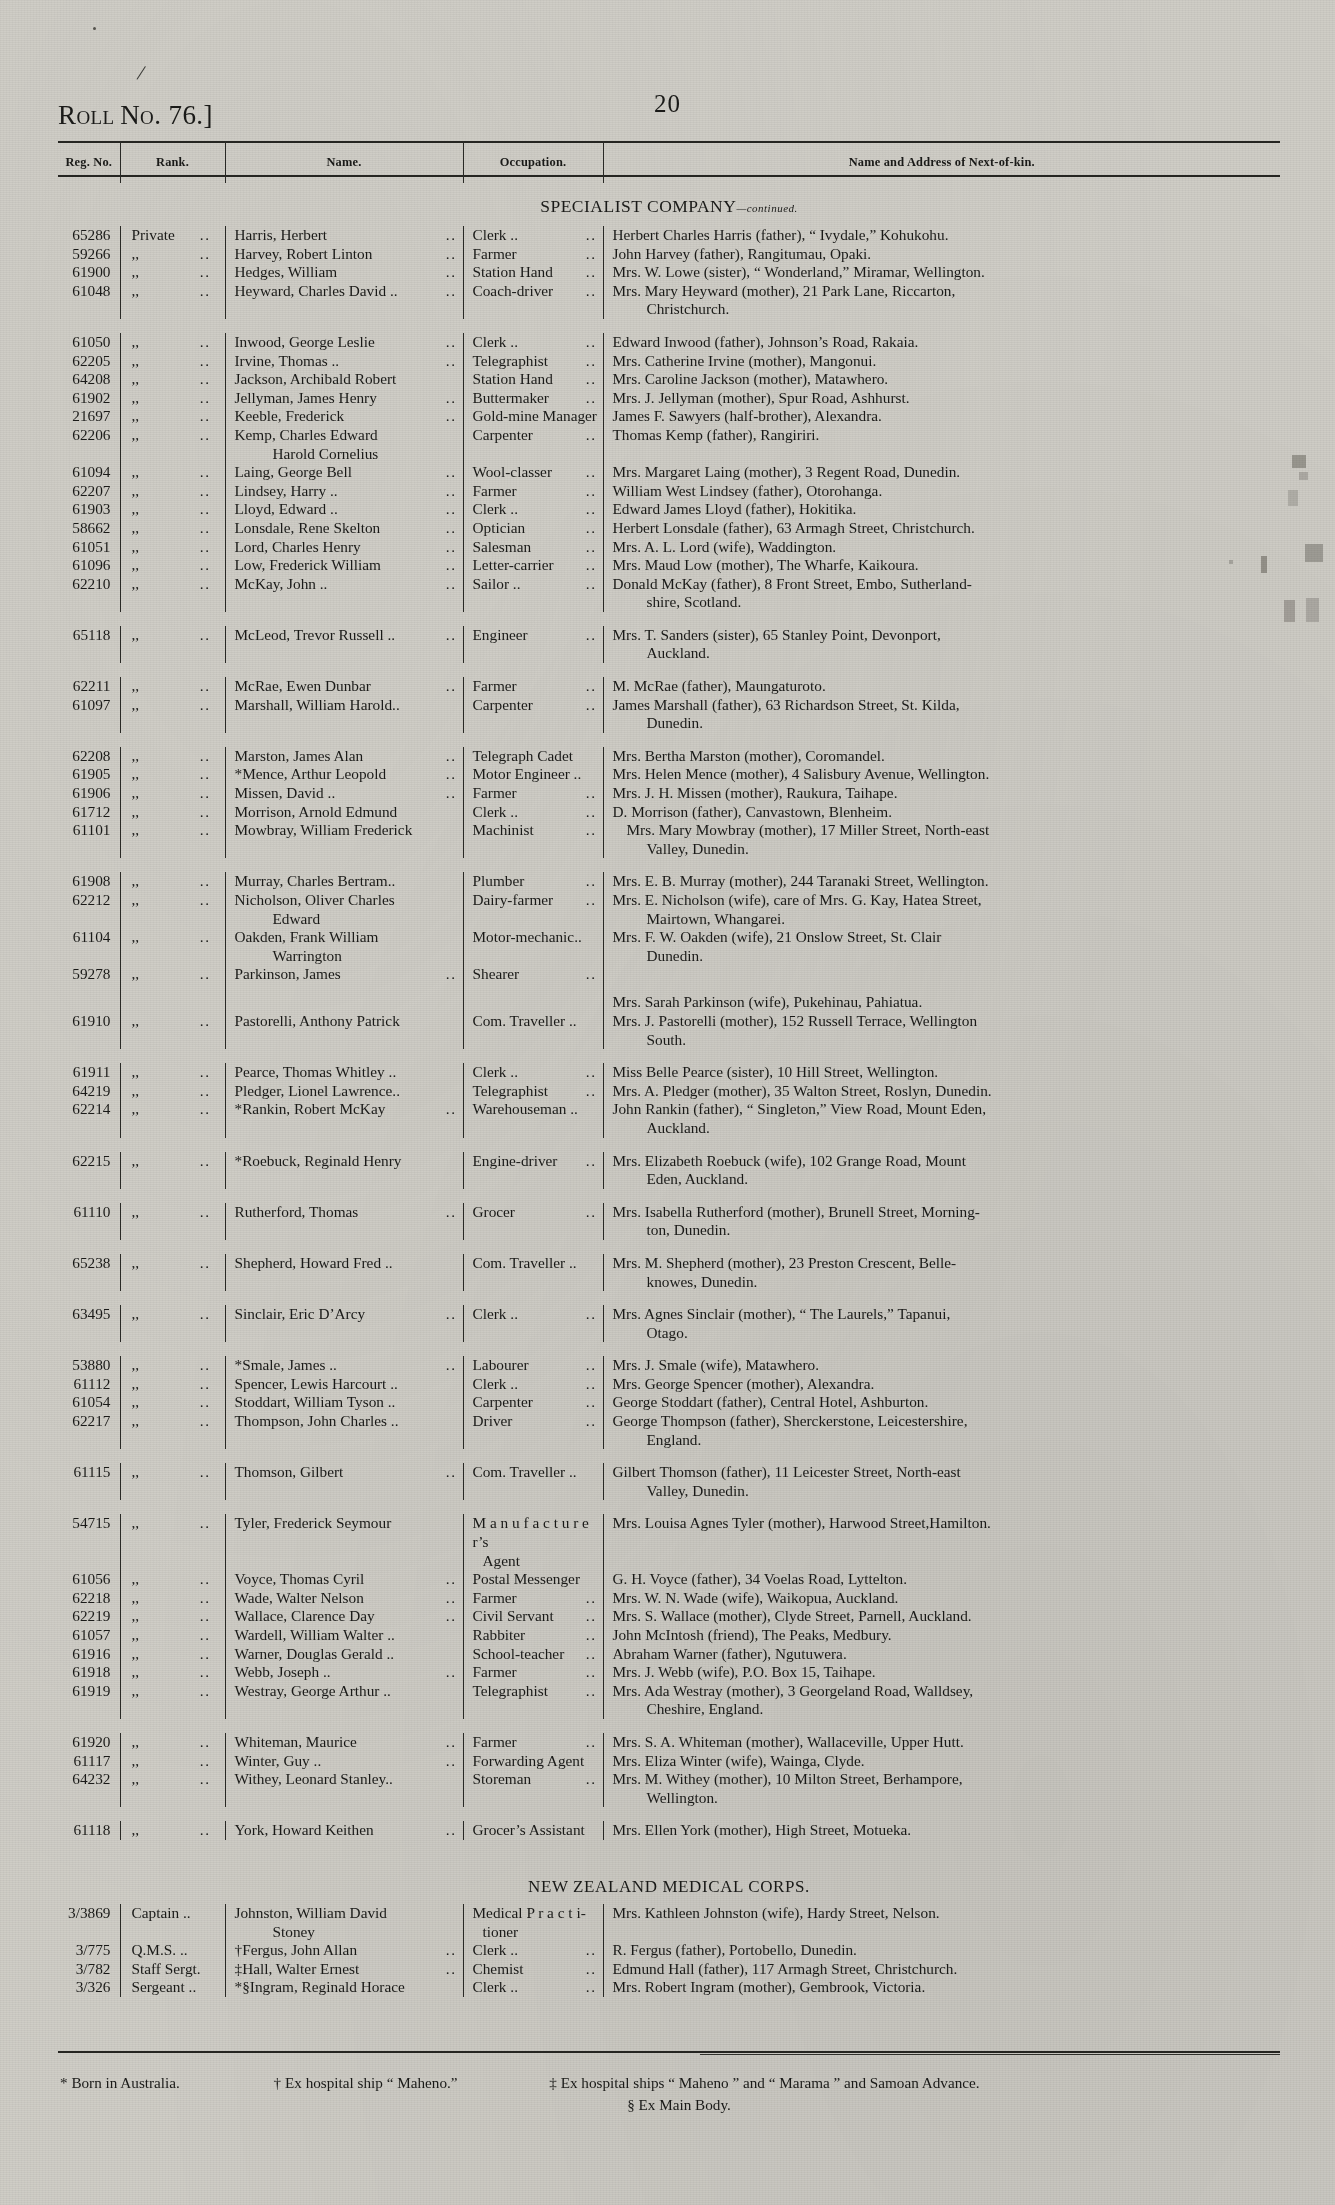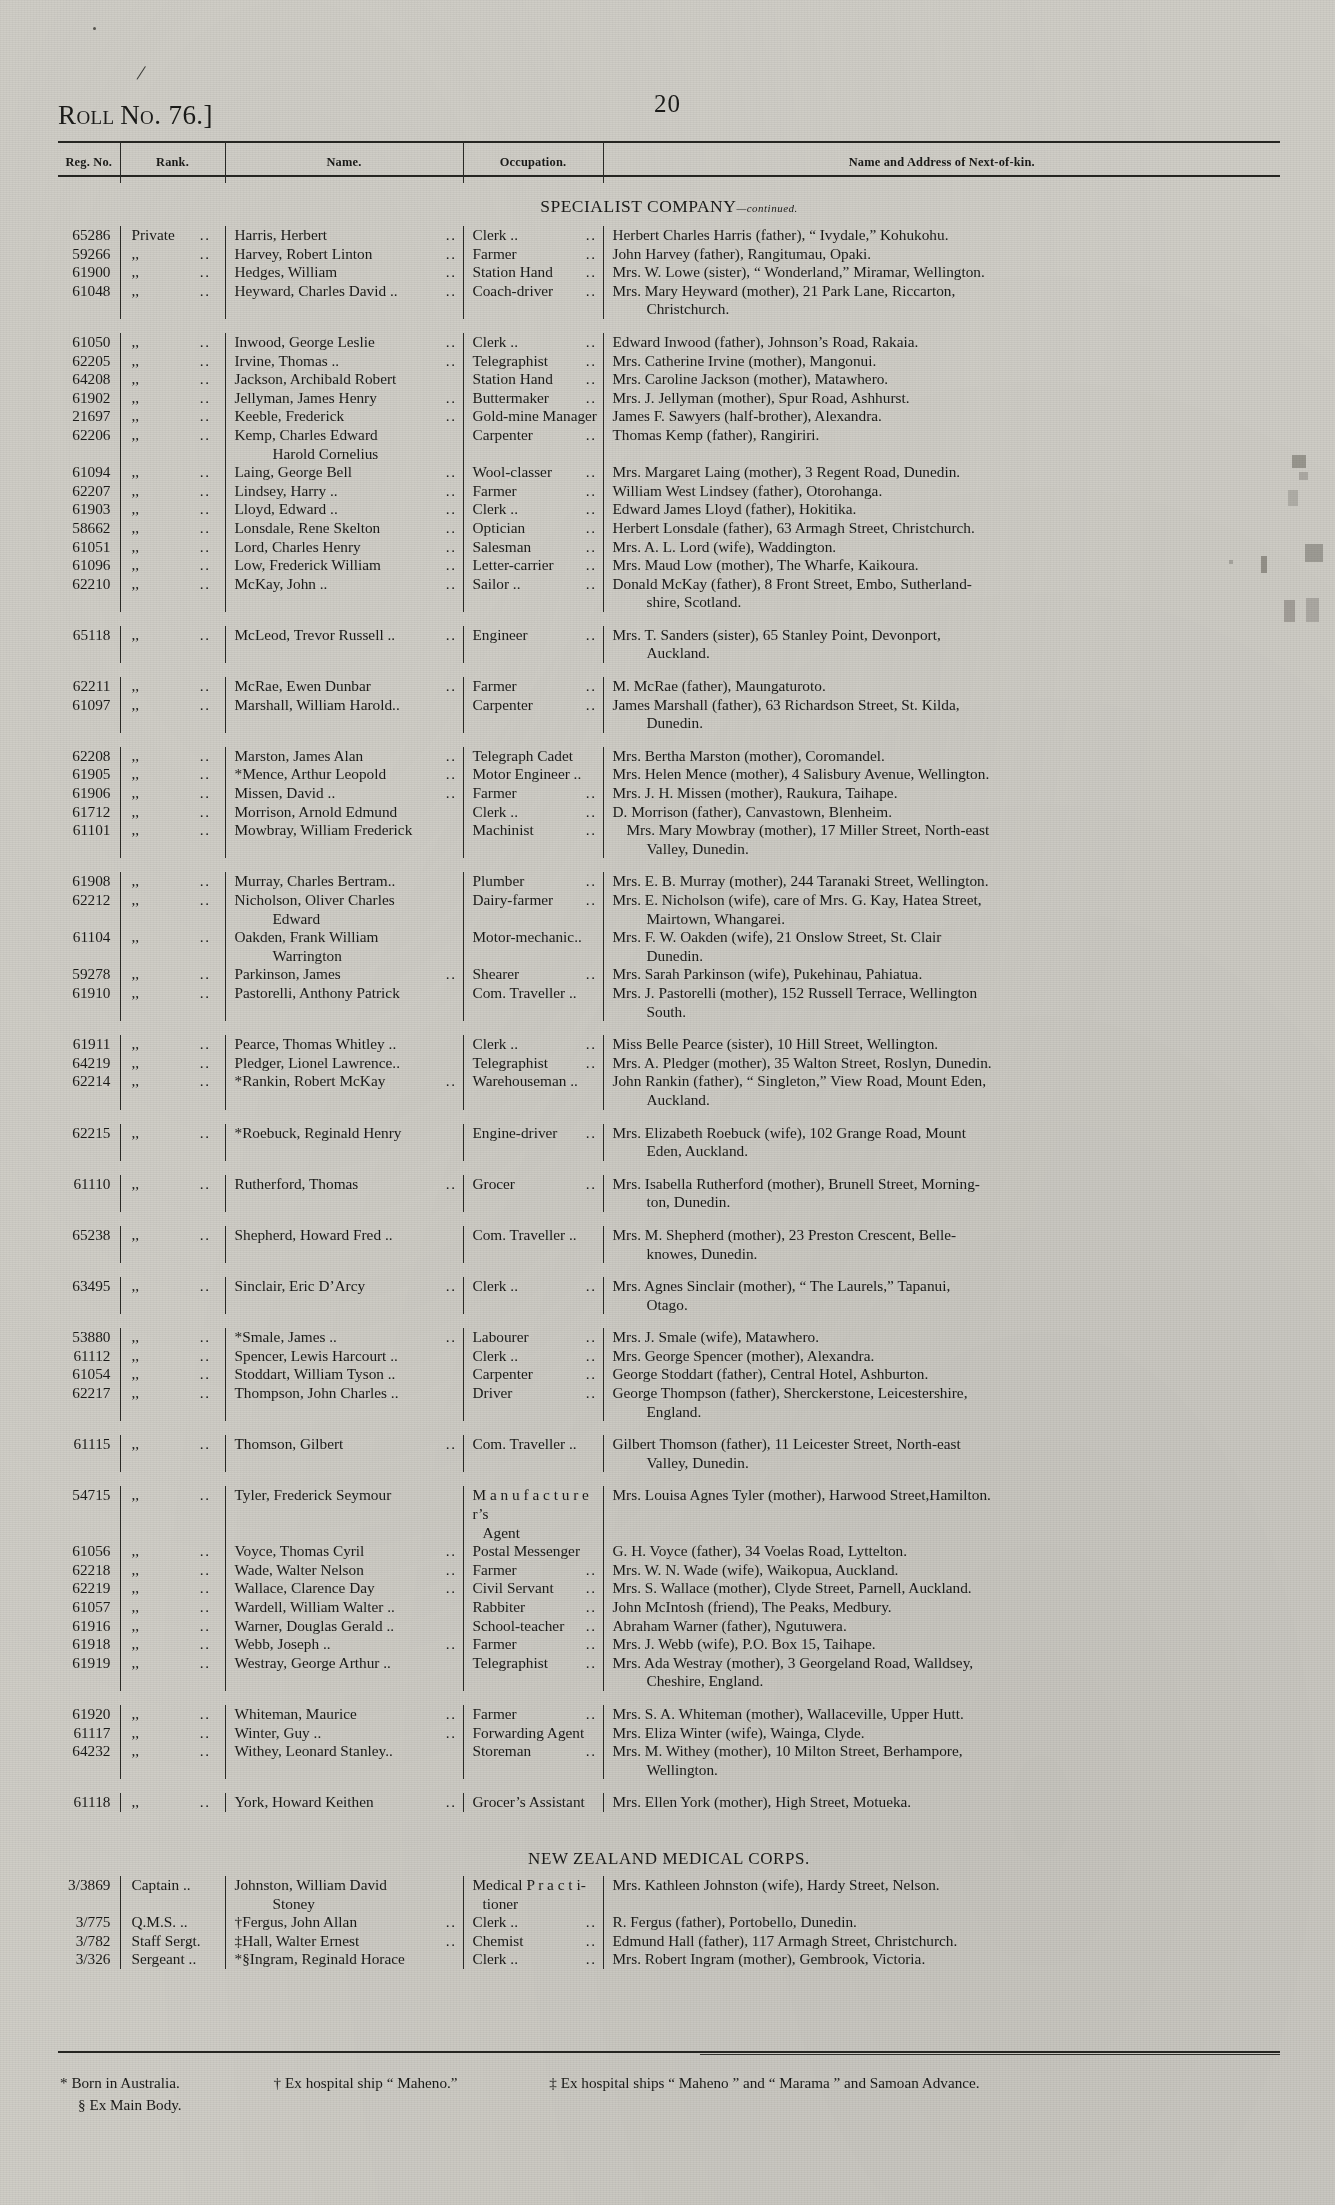--- a/index.html
+++ b/index.html
@@ -121,21 +121,21 @@
     border-top:1.6px solid #33332e;
   }
   .footnotes{
     position:absolute; left:58px; top:2072px; width:1222px;
     font-size:15.2px; line-height:21px;
   }
   .fn-line1{ display:block; white-space:nowrap; }
   .fn-a{ margin-left:2px; }
   .fn-b{ margin-left:90px; }
   .fn-c{ margin-left:88px; }
-  .fn-line2{ display:block; padding-left:20px; margin-top:1px; }
+  .fn-line2{ display:block; text-align:center; padding-left:20px; margin-top:1px; }
 
   
   .smudge{ position:absolute; background:#6e6b63; opacity:.55; }
 </style>
 </head>
 <body>
 
 <div class="page">
 
   <div class="stray-dot"></div>
@@ -445,21 +445,21 @@
             <span class="just" style="display: block;">Mrs. F. W. Oakden (wife), 21 Onslow Street, St. Clair</span>
             <span class="cont">Dunedin.</span>
           </td>
         </tr>
         <tr class="datarow">
           <td class="reg">59278</td>
           <td class="rank vline"><span>,,</span><span class="dots">..</span></td>
           <td class="name vline"><span>Parkinson, James</span><span class="trail">..</span></td>
           <td class="occ vline"><span>Shearer</span><span class="trail">..</span></td>
           <td class="nok vline">
-            <span style="display: block;">Mrs. Sarah Parkinson (wife), Pukehinau, Pahiatua.</span>
+            <span style="display: block; margin-top: 28px;">Mrs. Sarah Parkinson (wife), Pukehinau, Pahiatua.</span>
           </td>
         </tr>
         <tr class="datarow">
           <td class="reg">61910</td>
           <td class="rank vline"><span>,,</span><span class="dots">..</span></td>
           <td class="name vline"><span>Pastorelli, Anthony Patrick</span></td>
           <td class="occ vline"><span>Com. Traveller ..</span></td>
           <td class="nok vline">
             <span class="just" style="display: block;">Mrs. J. Pastorelli (mother), 152 Russell Terrace, Wellington</span>
             <span class="cont">South.</span>

